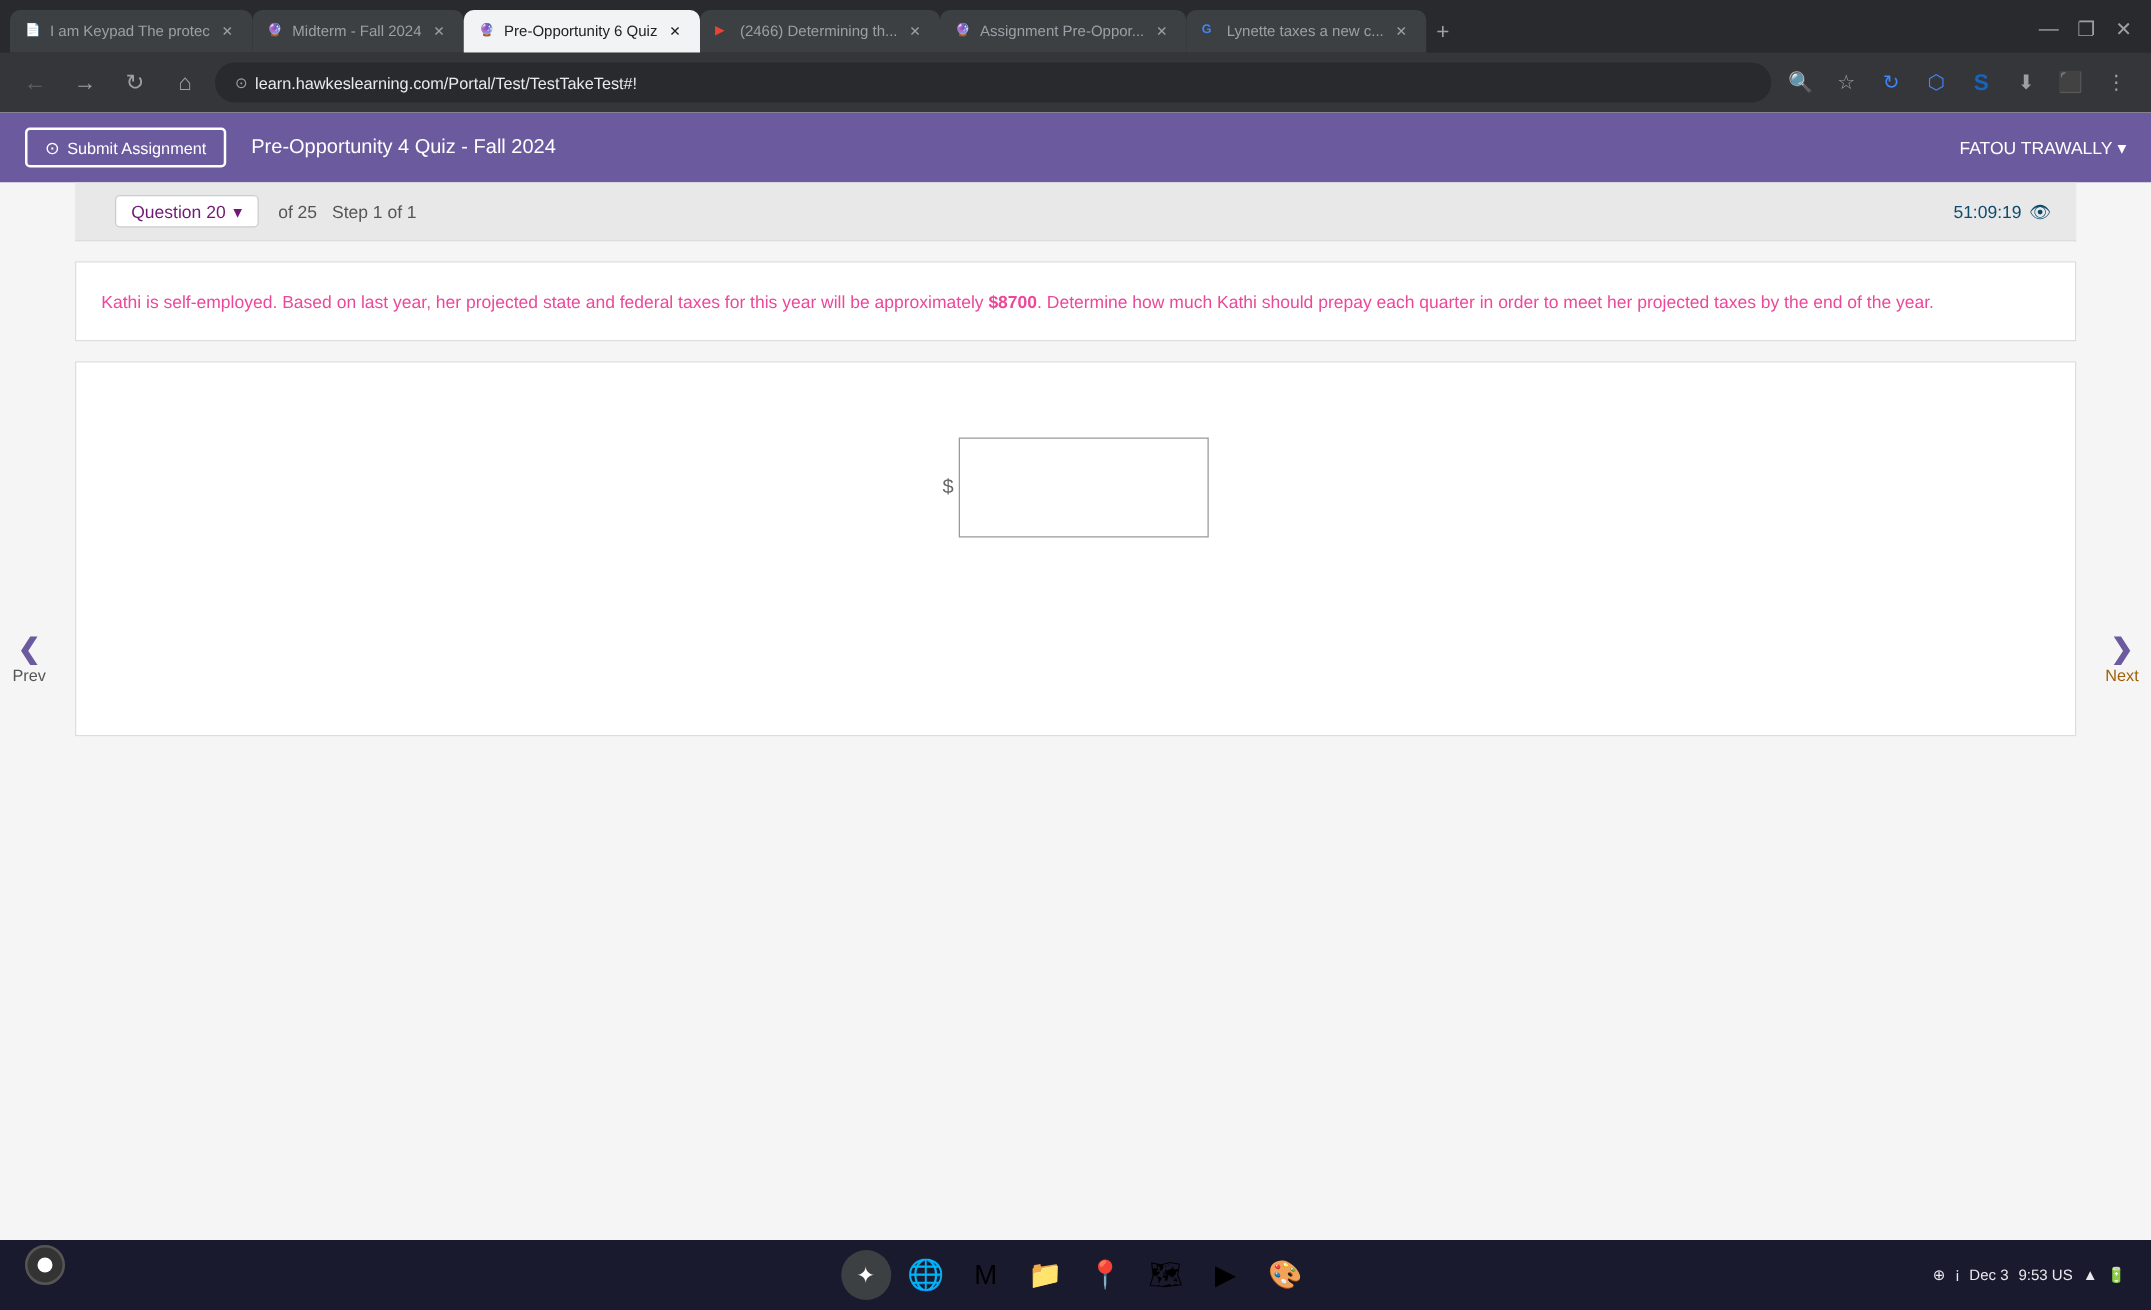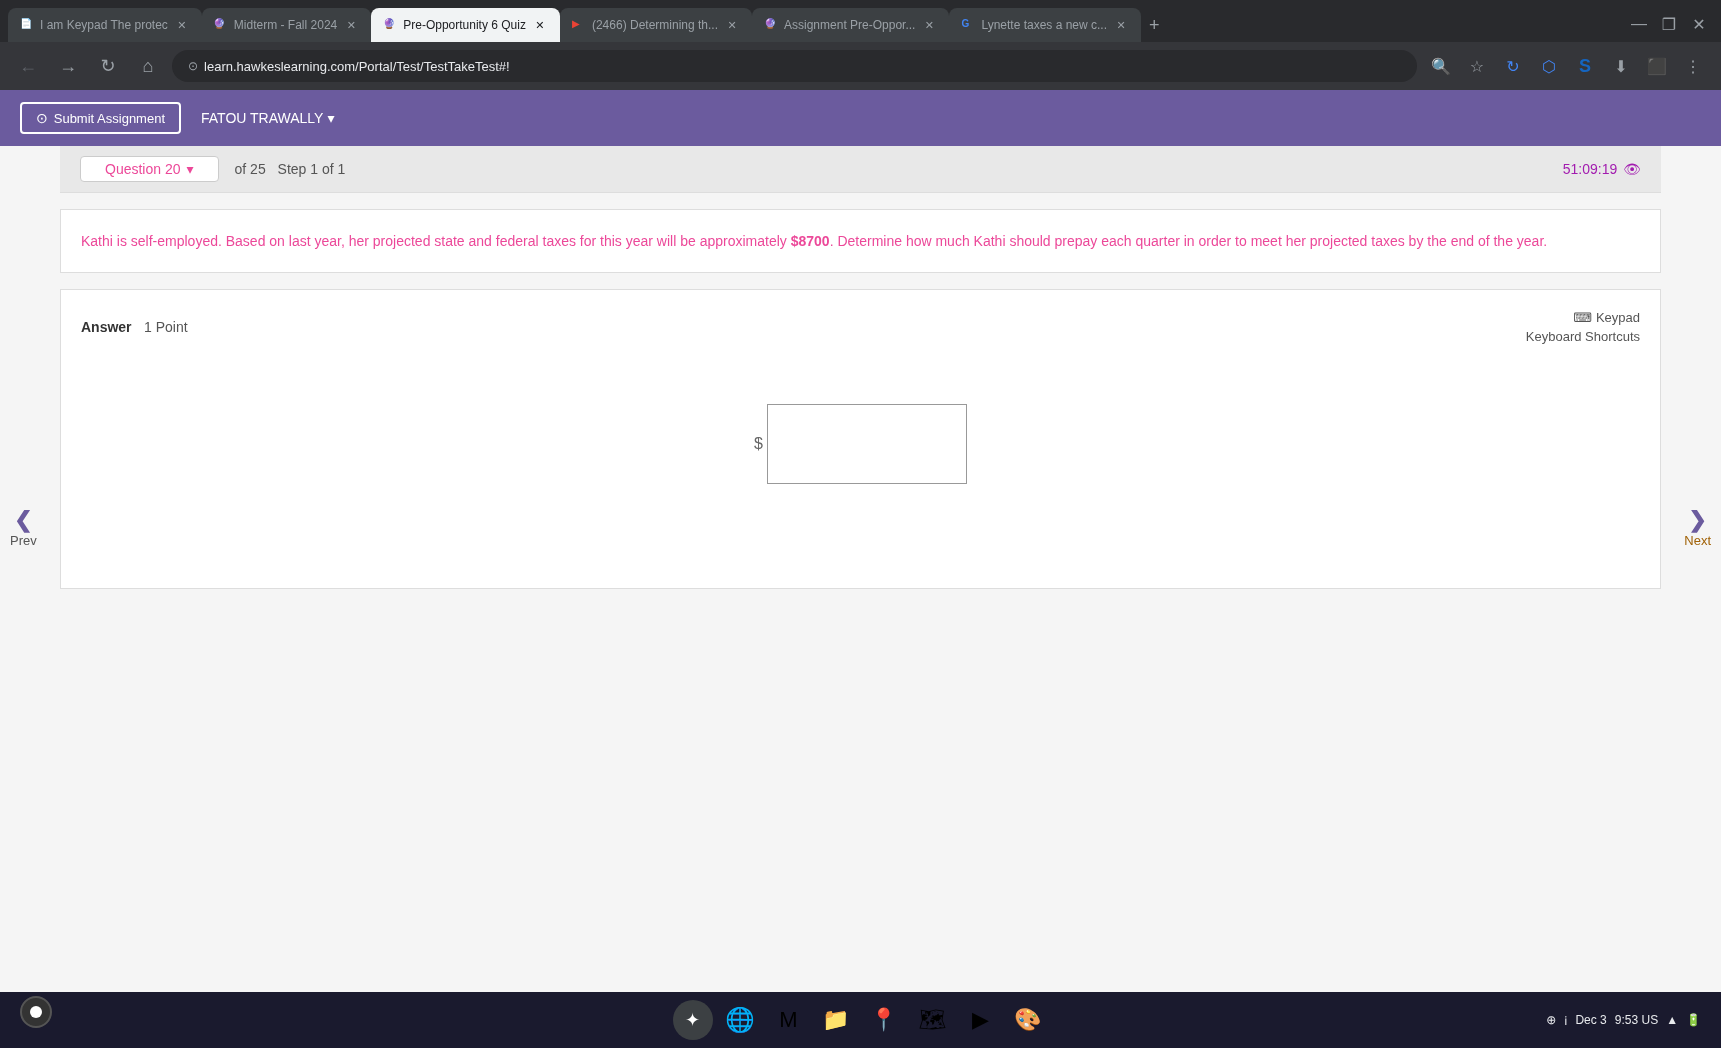--- a/index.html
+++ b/index.html
@@ -31,23 +31,23 @@
 
     
     .page-content { flex: 1; background: #f1f3f4; display: flex; flex-direction: column; overflow: hidden; }
 
     
     .app-header { background: #6b5b9e; display: flex; align-items: center; padding: 0 20px; height: 56px; gap: 20px; }
     .submit-btn { background: none; border: 2px solid white; color: white; padding: 6px 14px; border-radius: 4px; font-size: 13px; cursor: pointer; display: flex; align-items: center; gap: 6px; }
     .quiz-title { color: white; font-size: 16px; font-weight: 400; flex: 1; }
     .user-name { color: white; font-size: 14px; display: flex; align-items: center; gap: 4px; cursor: pointer; }
     .question-nav { background: #e8e8e8; display: flex; align-items: center; padding: 10px 20px; border-bottom: 1px solid #ddd; gap: 16px; }
-    .question-selector { display: flex; align-items: center; gap: 6px; font-size: 14px; color: #ec4899; cursor: pointer; padding: 4px 24px; border: 1px solid #ccc; border-radius: 4px; background: white; }
+    .question-selector { display: flex; align-items: center; gap: 6px; font-size: 14px; color: #701a75; cursor: pointer; padding: 4px 12px; border: 1px solid #ccc; border-radius: 4px; background: white; margin-left: 12px; }
     .step-label { font-size: 14px; color: #555; }
-    .timer { margin-left: auto; font-size: 14px; color: #a21caf; display: flex; align-items: center; gap: 6px; }
+    .timer { margin-left: auto; font-size: 14px; color: #0c4a6e; display: flex; align-items: center; gap: 6px; }
     .question-text { font-size: 14px; color: #ec4899; line-height: 1.6; }
     .answer-header { display: flex; align-items: center; justify-content: space-between; margin-bottom: 20px; }
     .answer-label { font-size: 14px; font-weight: bold; color: #333; }
     .answer-points { font-size: 14px; color: #555; }
     .keypad-section { display: flex; flex-direction: column; align-items: flex-end; gap: 4px; }
     .keypad-btn { background: none; border: none; color: #555; font-size: 13px; cursor: pointer; display: flex; align-items: center; gap: 4px; }
     .keyboard-shortcuts { color: #555; font-size: 13px; cursor: pointer; text-decoration: none; }
 
     .answer-input-area { display: flex; justify-content: center; align-items: center; padding: 40px 0; }
     .dollar-prefix { font-size: 16px; color: #666; margin-right: 4px; }
@@ -136,20 +136,21 @@
     </div>
   </div>
 
   <div class="page-content">
 
     <div class="app-header">
       <button class="submit-btn">
         <span style="font-size:14px;">⊙</span>
         <span>Submit Assignment</span>
       </button>
+      <span class="quiz-title">Pre-Opportunity 4 Quiz - Fall 2024</span>
       <span class="user-name">
         <span>FATOU TRAWALLY</span>
         <span>▾</span>
       </span>
     </div>
 
     <div class="content-body">
 
       <div class="prev-next-left" style="top:45%;">
         <span class="nav-arrow" style="font-size:22px;color:#6b5b9e;font-weight:bold;">❮</span>
@@ -178,33 +179,20 @@
           </div>
         </div>
 
         <div class="question-box">
           <p class="question-text">
             Kathi is self-employed. Based on last year, her projected state and federal taxes for this year will be approximately <span class="highlight">$8700</span>. Determine how much Kathi should prepay each quarter in order to meet her projected taxes by the end of the year.
           </p>
         </div>
 
         <div class="answer-box">
-          <div class="answer-header">
-            <div>
-              <span class="answer-label">Answer</span>
-              <span class="answer-points" style="margin-left:8px;">1 Point</span>
-            </div>
-            <div class="keypad-section">
-              <button class="keypad-btn">
-                <span>⌨</span>
-                <span>Keypad</span>
-              </button>
-              <span class="keyboard-shortcuts">Keyboard Shortcuts</span>
-            </div>
-          </div>
 
           <div class="answer-input-area">
             <span class="dollar-prefix">$</span>
             <input class="answer-input-box" type="text" value="" style="">
           </div>
 
         </div>
 
       </div>
     </div>

